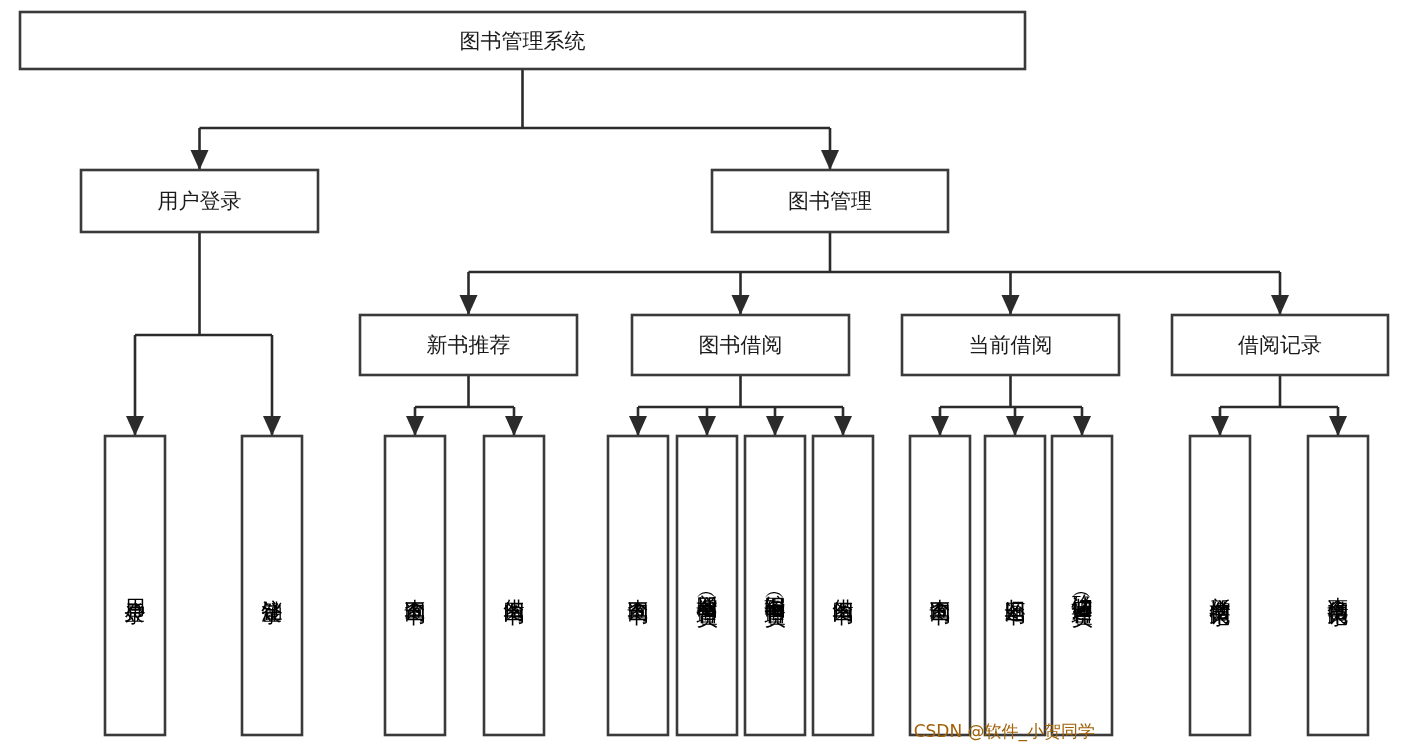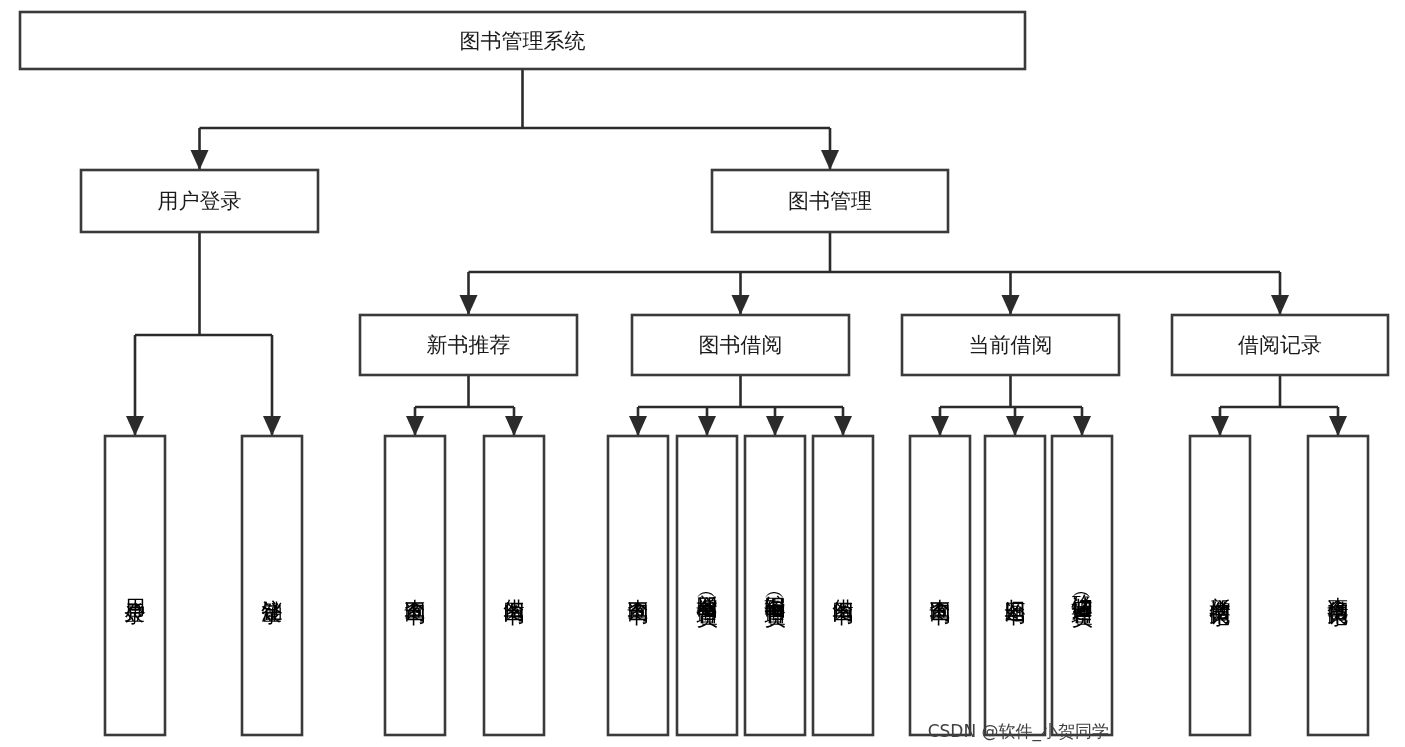--- a/index.html
+++ b/index.html
@@ -52,25 +52,25 @@
     stroke-width: 2.6;
     fill: none;
     stroke-linecap: butt;
   }
   .edge-arrow {
     fill: #2b2b2b;
     stroke: none;
   }
   .watermark-text {
     position: absolute;
-    right: 10px;
+    right: 24px;
     bottom: 4px;
     font-family: "DejaVu Sans", "Liberation Sans", sans-serif;
     font-size: 17px;
-    color: #404040;
+    color: #a16207;
     white-space: nowrap;
     user-select: none;
   }
 </style>
 </head>
 <body>
 
 <div id="diagram-root">
   <svg class="diagram-canvas" viewBox="0 0 1405 747" xmlns="http://www.w3.org/2000/svg">
     <g id="edges-layer">

